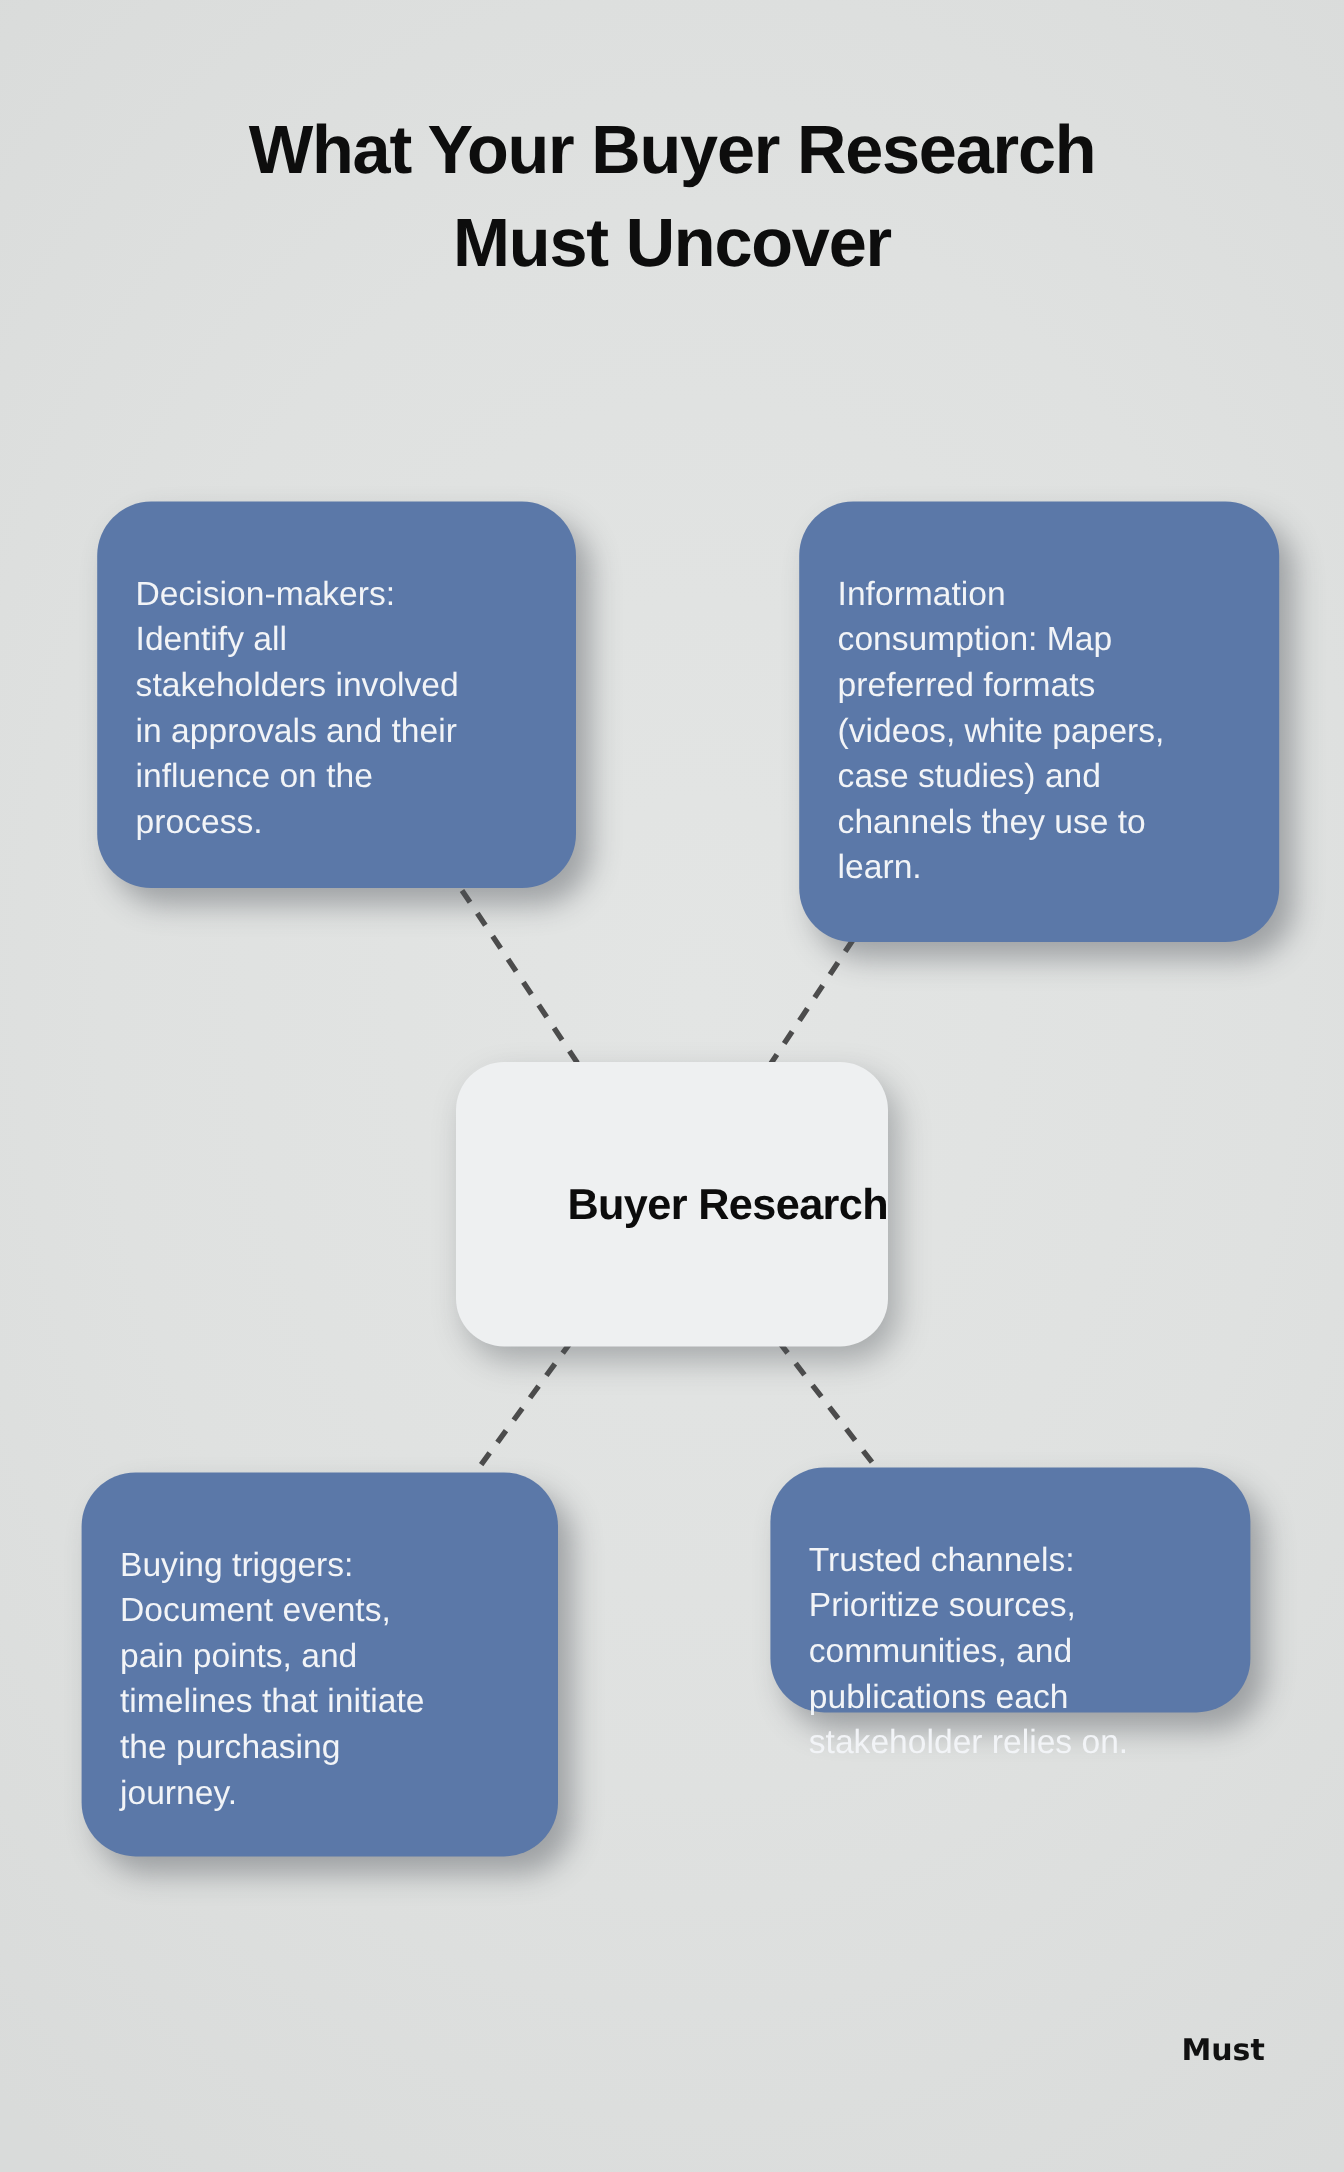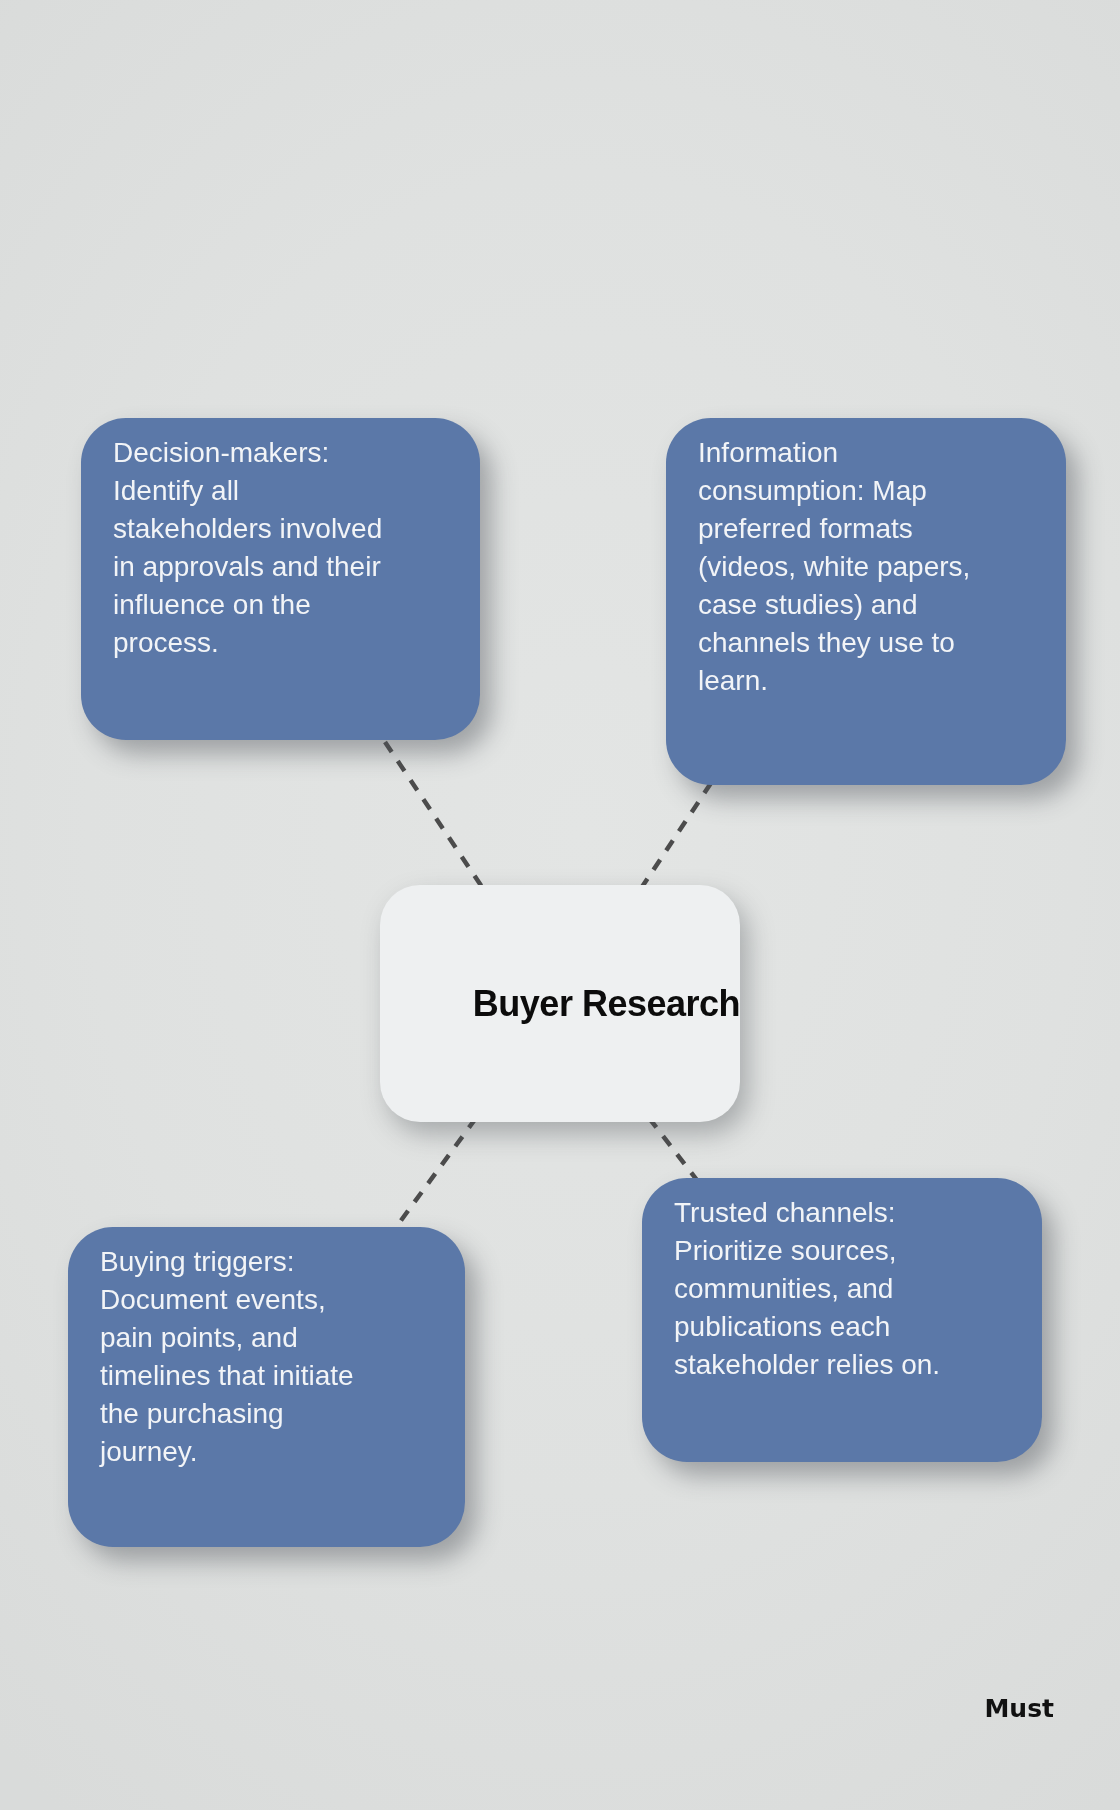--- a/index.html
+++ b/index.html
@@ -43,34 +43,34 @@
     stroke-dasharray: 12 11;
     fill: none;
   }
   .node {
     position: absolute;
     z-index: 2;
     background: var(--node-fill, #5b78a8);
     border-radius: 45px;
     box-shadow: 12px 14px 24px rgba(80, 84, 90, 0.45);
     box-sizing: border-box;
-    padding: 16px 26px 0 32px;
+    padding: 58px 26px 0 32px;
   }
   .node p {
     margin: 0;
     white-space: pre-line;
     font-size: 28px;
     line-height: 38px;
     font-weight: 400;
     color: var(--node-text, #f2f4f7);
   }
   .node-tl { left: 81px;  top: 418px;  width: 399px; height: 322px; }
   .node-tr { left: 638px; top: 418px;  width: 400px; height: 367px; margin-left: 28px; }
   .node-bl { left: 68px;  top: 1227px; width: 397px; height: 320px; }
-  .node-br { left: 642px; top: 1178px; width: 400px; height: 284px; }
+  .node-br { left: 642px; top: 1223px; width: 400px; height: 204px; }
   .center-node {
     position: absolute;
     z-index: 3;
     left: 380px;
     top: 885px;
     width: 360px;
     height: 237px;
     background: var(--center-fill, #eef0f1);
     border-radius: 40px;
     box-shadow: 8px 12px 26px rgba(80, 84, 90, 0.40);
@@ -94,20 +94,21 @@
     letter-spacing: 0px;
     color: #111111;
     font-family: "DejaVu Sans", sans-serif;
   }
 </style>
 </head>
 <body style="background: rgb(223, 225, 224);">
 
 <div class="canvas">
 
+  <h1 class="title">What Your Buyer Research Must Uncover</h1>
 
   <svg class="connectors" viewBox="0 0 1120 1810" xmlns="http://www.w3.org/2000/svg" aria-hidden="true">
     <line class="connector" x1="385" y1="742" x2="484" y2="890"></line>
     <line class="connector" x1="711" y1="783" x2="640" y2="890"></line>
     <line class="connector" x1="476" y1="1118" x2="394" y2="1230"></line>
     <line class="connector" x1="649" y1="1118" x2="734" y2="1228"></line>
   </svg>
 
   <div class="node node-tl">
     <p>Decision-makers:

